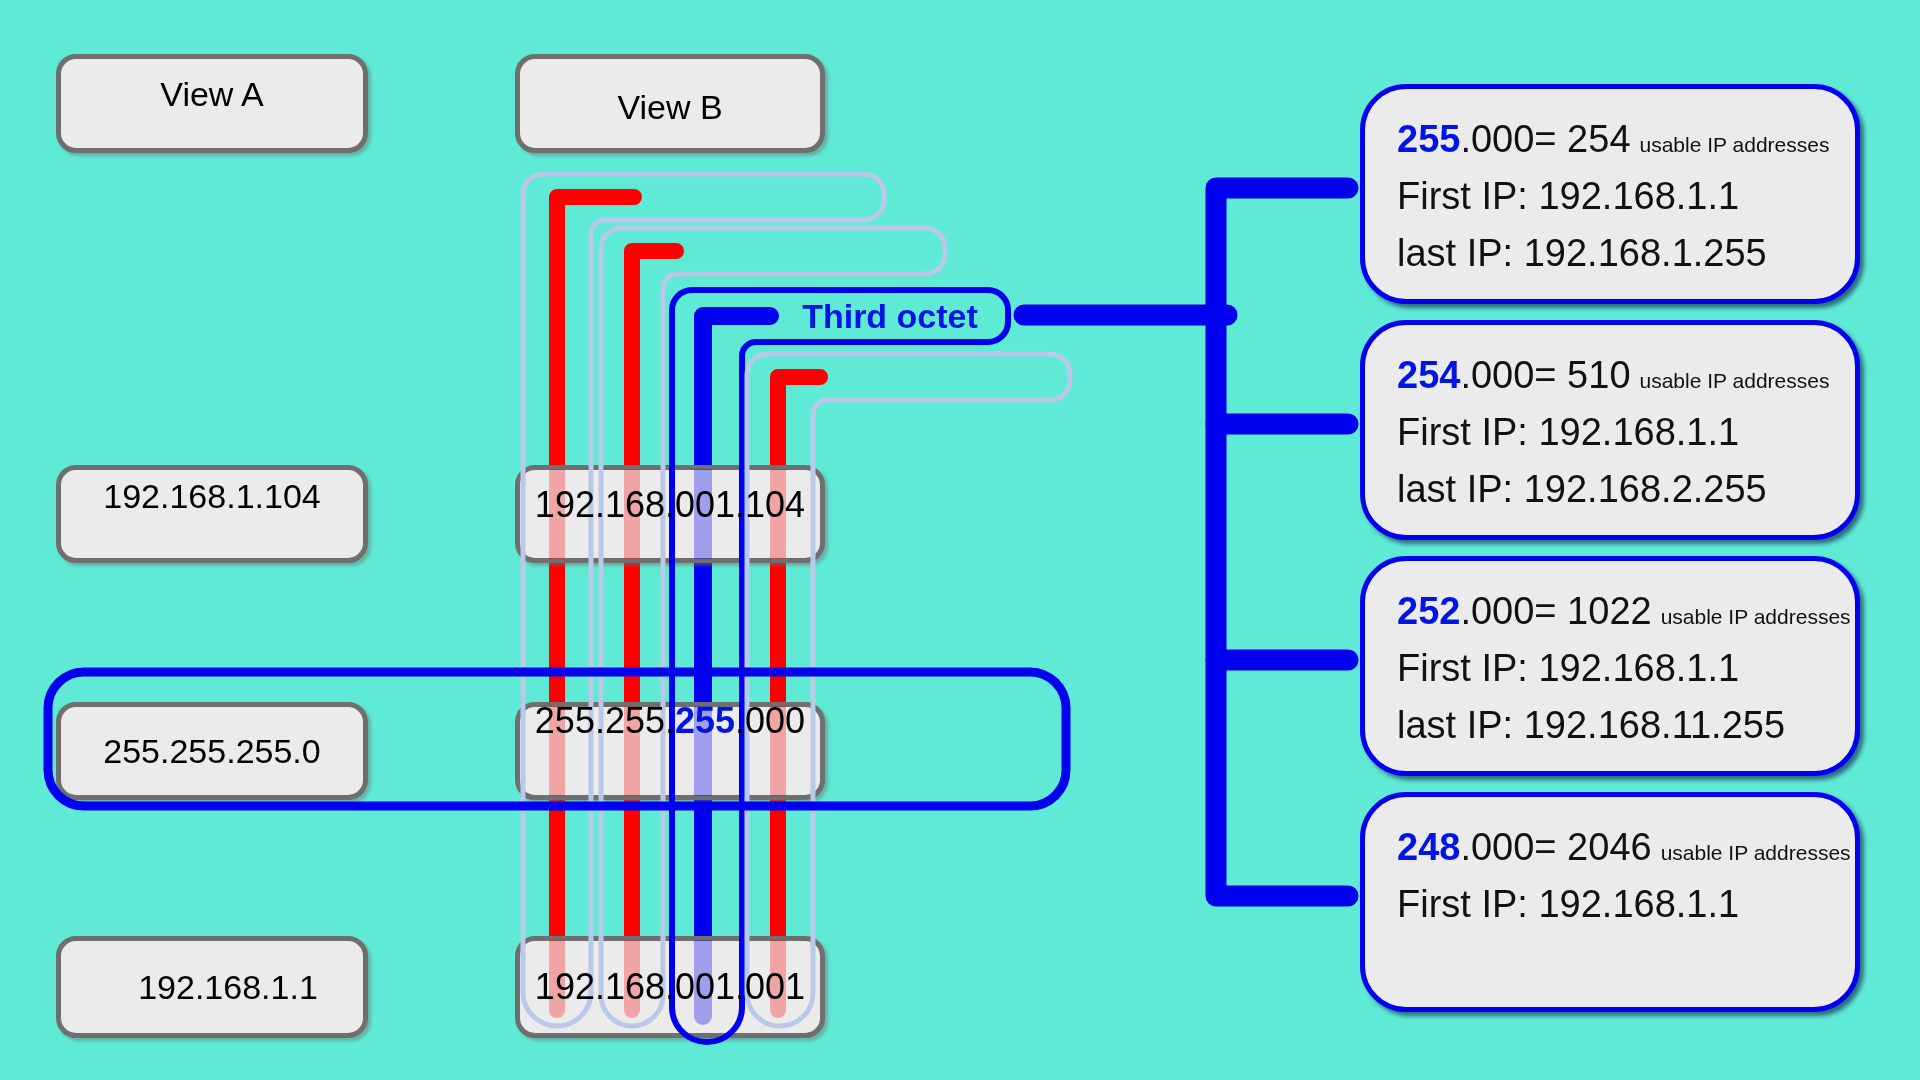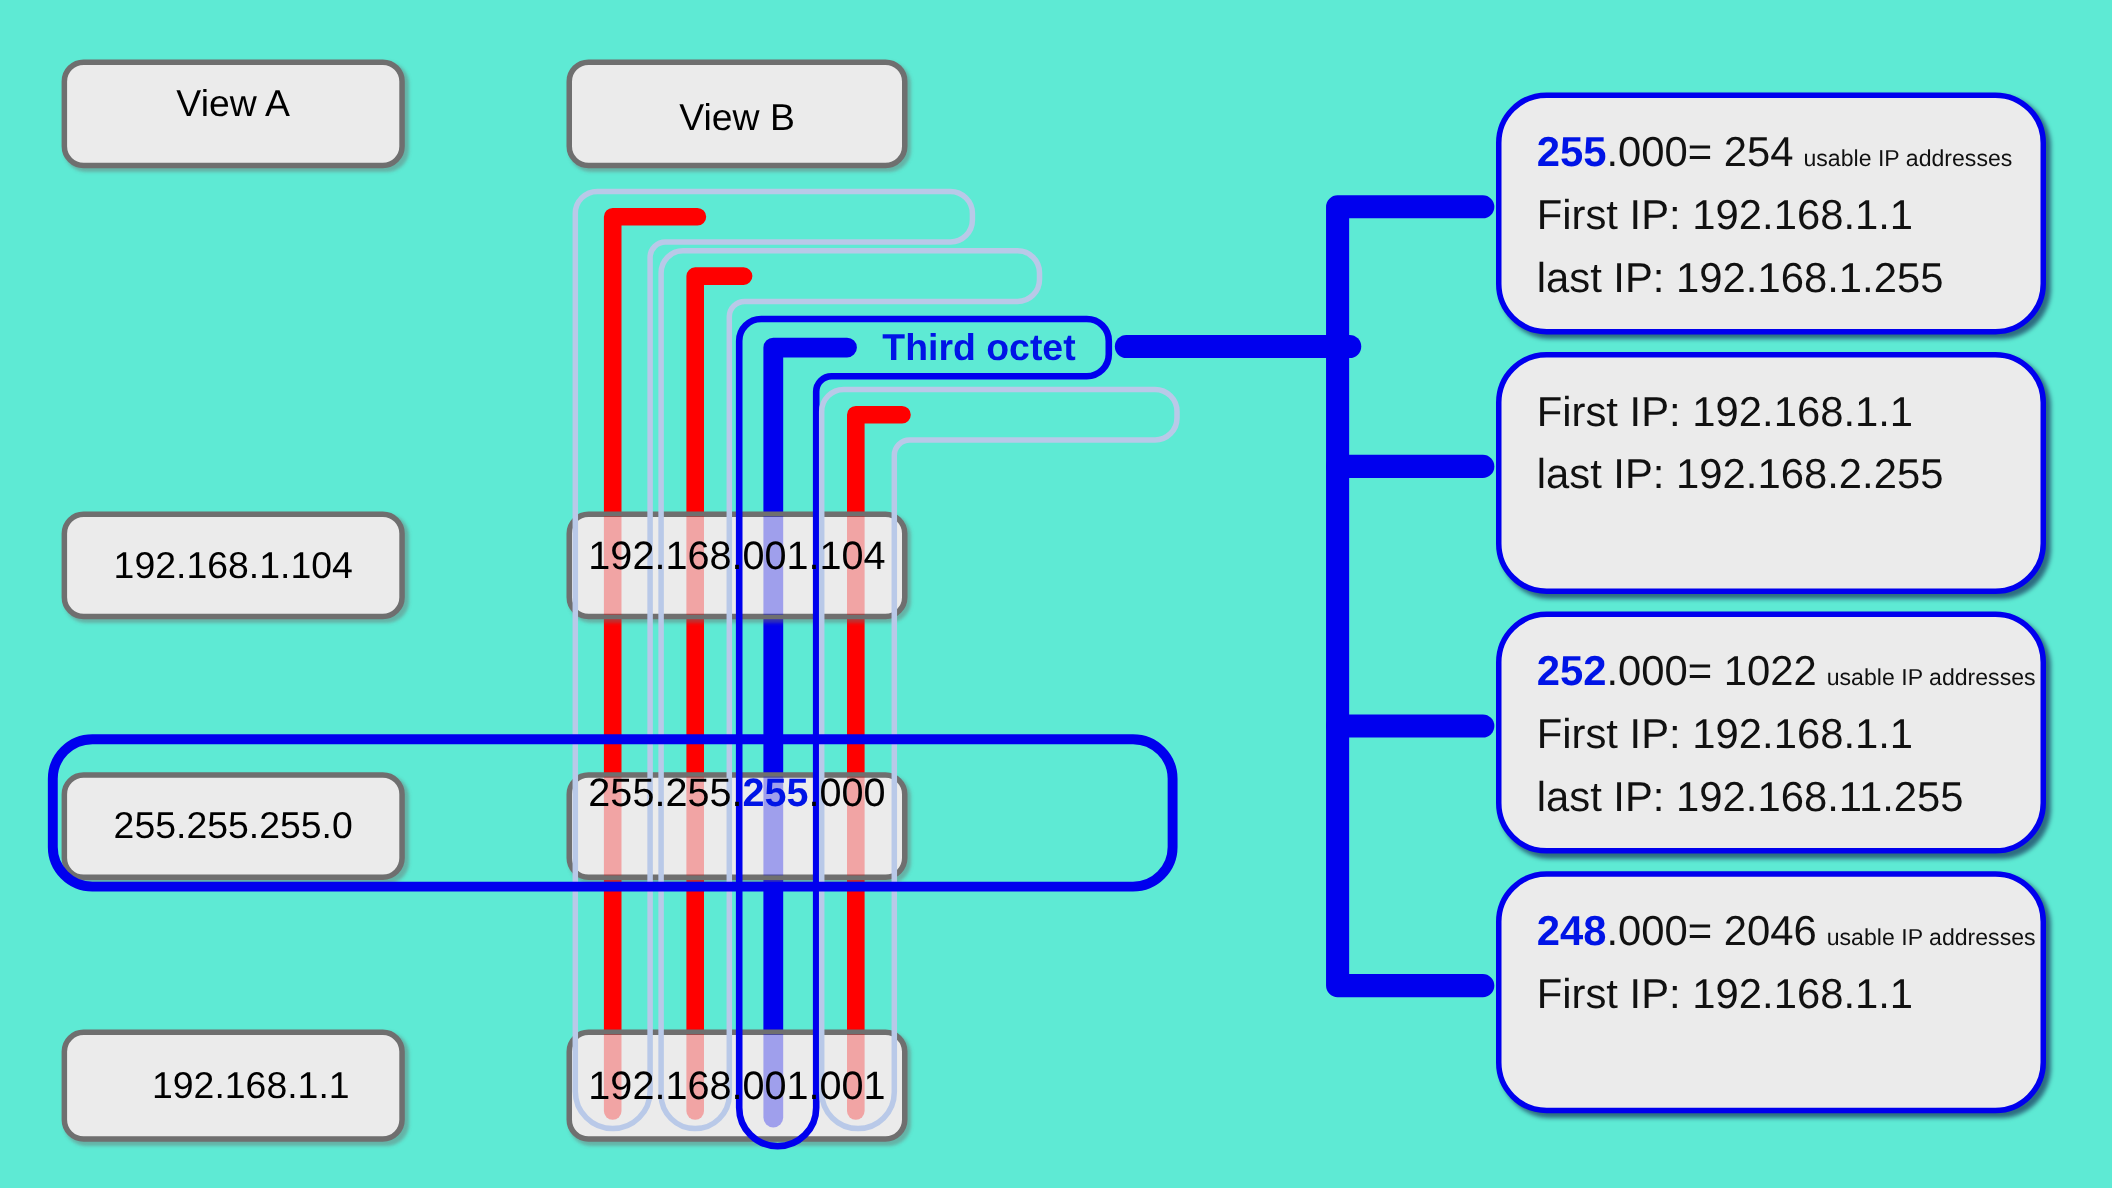--- a/index.html
+++ b/index.html
@@ -57,20 +57,21 @@
   <div class="gbox" style="left:515px;top:465px;width:310px;height:98px;"></div>
   <div class="gbox" style="left:515px;top:702px;width:310px;height:98px;"></div>
   <div class="gbox" style="left:515px;top:936px;width:310px;height:102px;"></div>
 
   <div class="bluebox" style="top:84px;">
     <div class="line"><span class="octet">255</span><span>.000= 254</span><span class="note">usable IP addresses</span></div>
     <div class="line">First IP: 192.168.1.1</div>
     <div class="line">last IP: 192.168.1.255</div>
   </div>
   <div class="bluebox" style="top:320px;">
+    <div class="line"><span class="octet">254</span><span>.000= 510</span><span class="note">usable IP addresses</span></div>
     <div class="line">First IP: 192.168.1.1</div>
     <div class="line">last IP: 192.168.2.255</div>
   </div>
   <div class="bluebox" style="top:556px;">
     <div class="line"><span class="octet">252</span><span>.000= 1022</span><span class="note">usable IP addresses</span></div>
     <div class="line">First IP: 192.168.1.1</div>
     <div class="line">last IP: 192.168.11.255</div>
   </div>
   <div class="bluebox" style="top:792px;">
     <div class="line"><span class="octet">248</span><span>.000= 2046</span><span class="note">usable IP addresses</span></div>
@@ -103,21 +104,21 @@
     <path d="M 1024 315 H 1227" fill="none" stroke="#0000ee" stroke-width="21" stroke-linecap="round"></path>
 
     <path d="M 1348 188 H 1216 V 896 H 1348" fill="none" stroke="#0000ee" stroke-width="21" stroke-linecap="round" stroke-linejoin="round"></path>
     <path d="M 1216 424 H 1348" fill="none" stroke="#0000ee" stroke-width="21" stroke-linecap="round"></path>
     <path d="M 1216 660 H 1348" fill="none" stroke="#0000ee" stroke-width="21" stroke-linecap="round"></path>
   </svg>
 
   <div class="boxlabel small" style="left:56px;top:54px;width:312px;height:80px;">View A</div>
   <div class="boxlabel small" style="left:515px;top:54px;width:310px;height:106px;">View B</div>
 
-  <div class="boxlabel small" style="left:56px;top:465px;width:312px;height:98px;">192.168.1.104</div>
+  <div class="boxlabel small" style="left:56px;top:447px;width:312px;height:98px;">192.168.1.104</div>
   <div class="boxlabel small" style="left:56px;top:702px;width:312px;height:98px;">255.255.255.0</div>
   <div class="boxlabel small" style="left:56px;top:936px;width:344px;height:102px;">192.168.1.1</div>
 
   <div class="boxlabel" style="left:515px;top:465px;width:310px;height:80px;">
     <span>192.168.001.104</span>
       <span class="hl"></span>
       <span></span>
   </div>
   <div class="boxlabel" style="left:515px;top:672px;width:310px;height:98px;">
     <span>255.255.</span>

